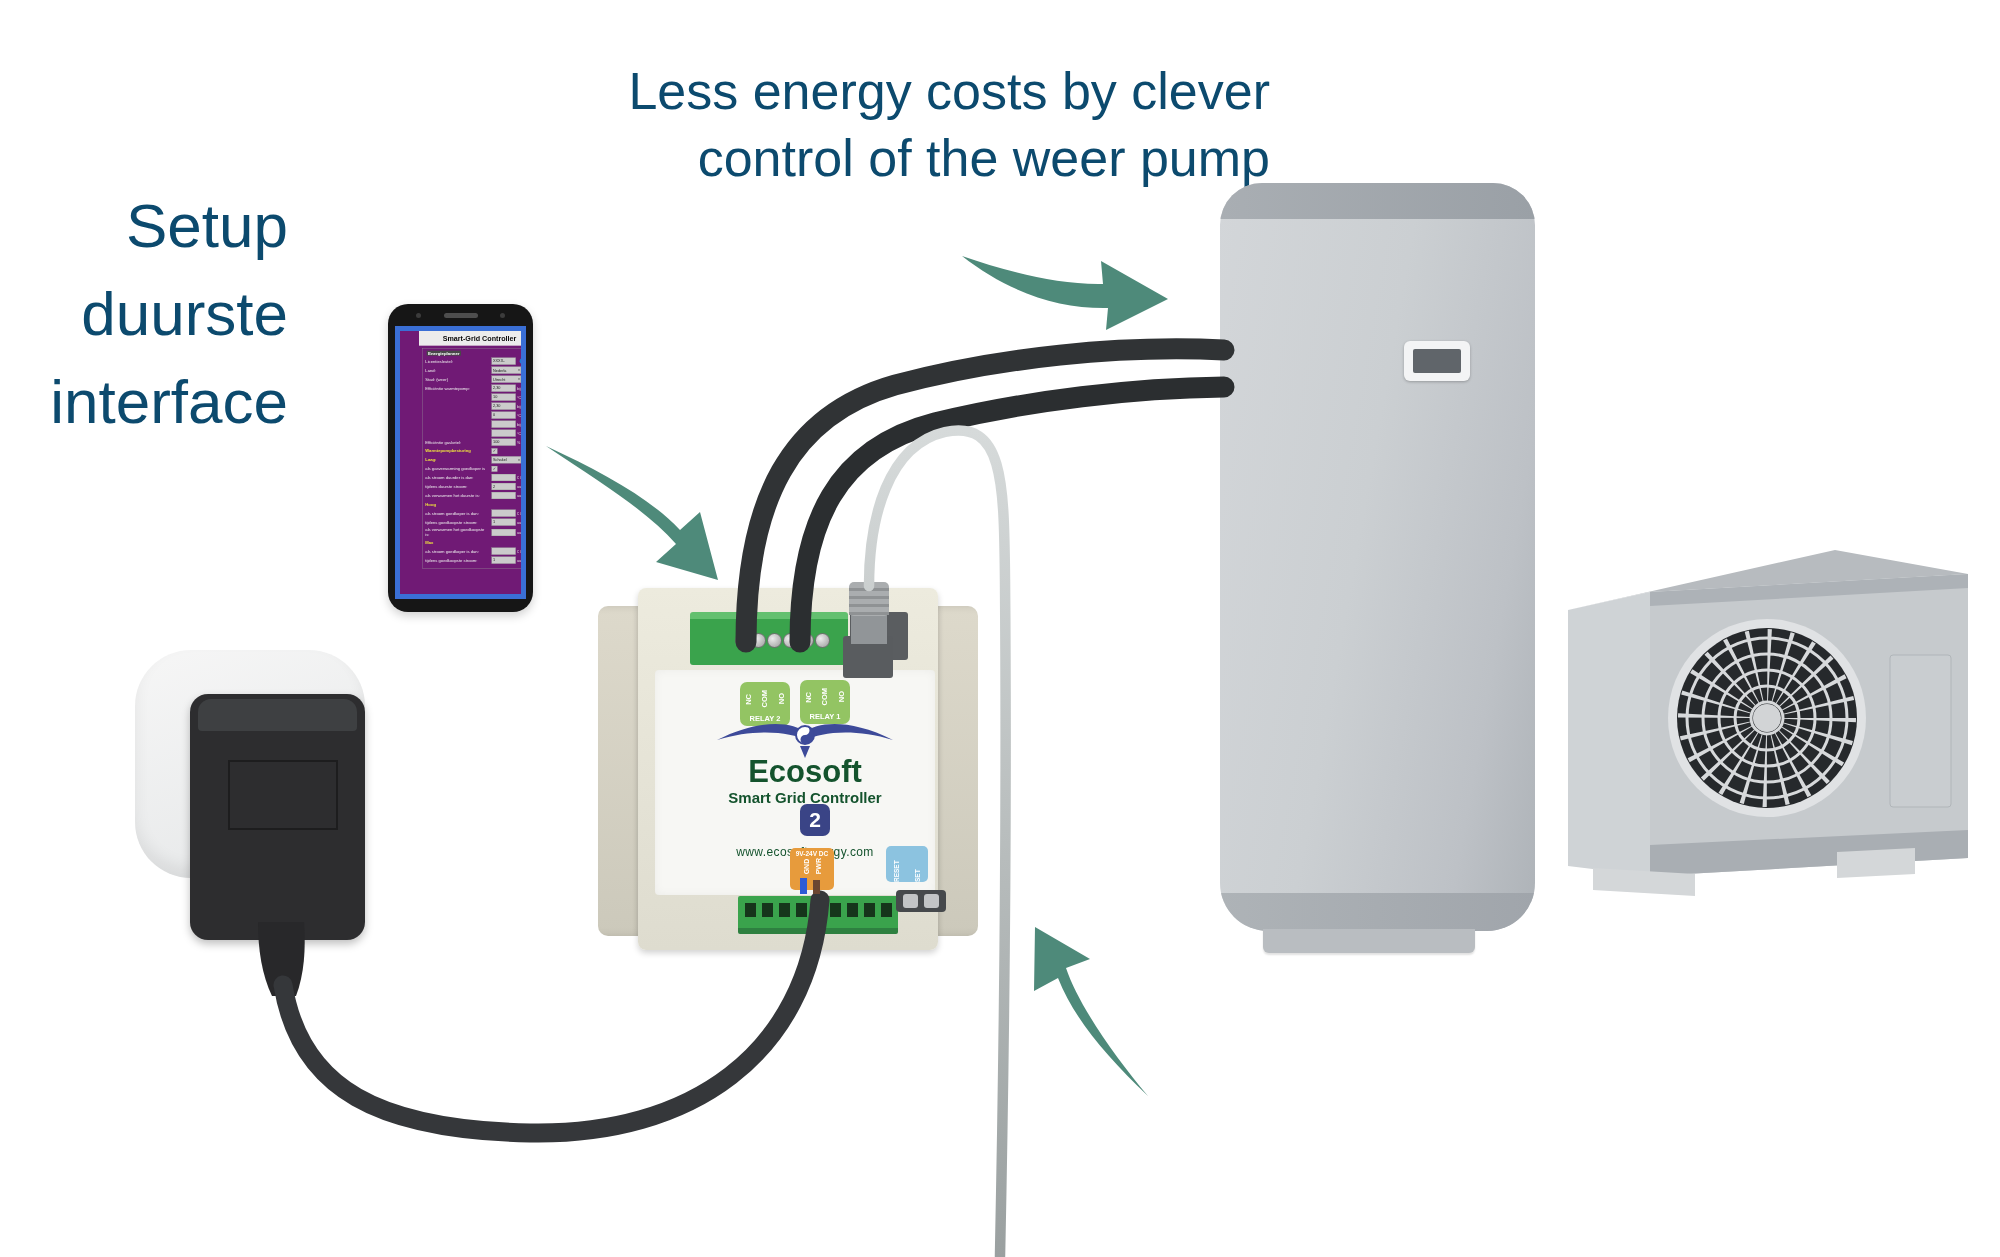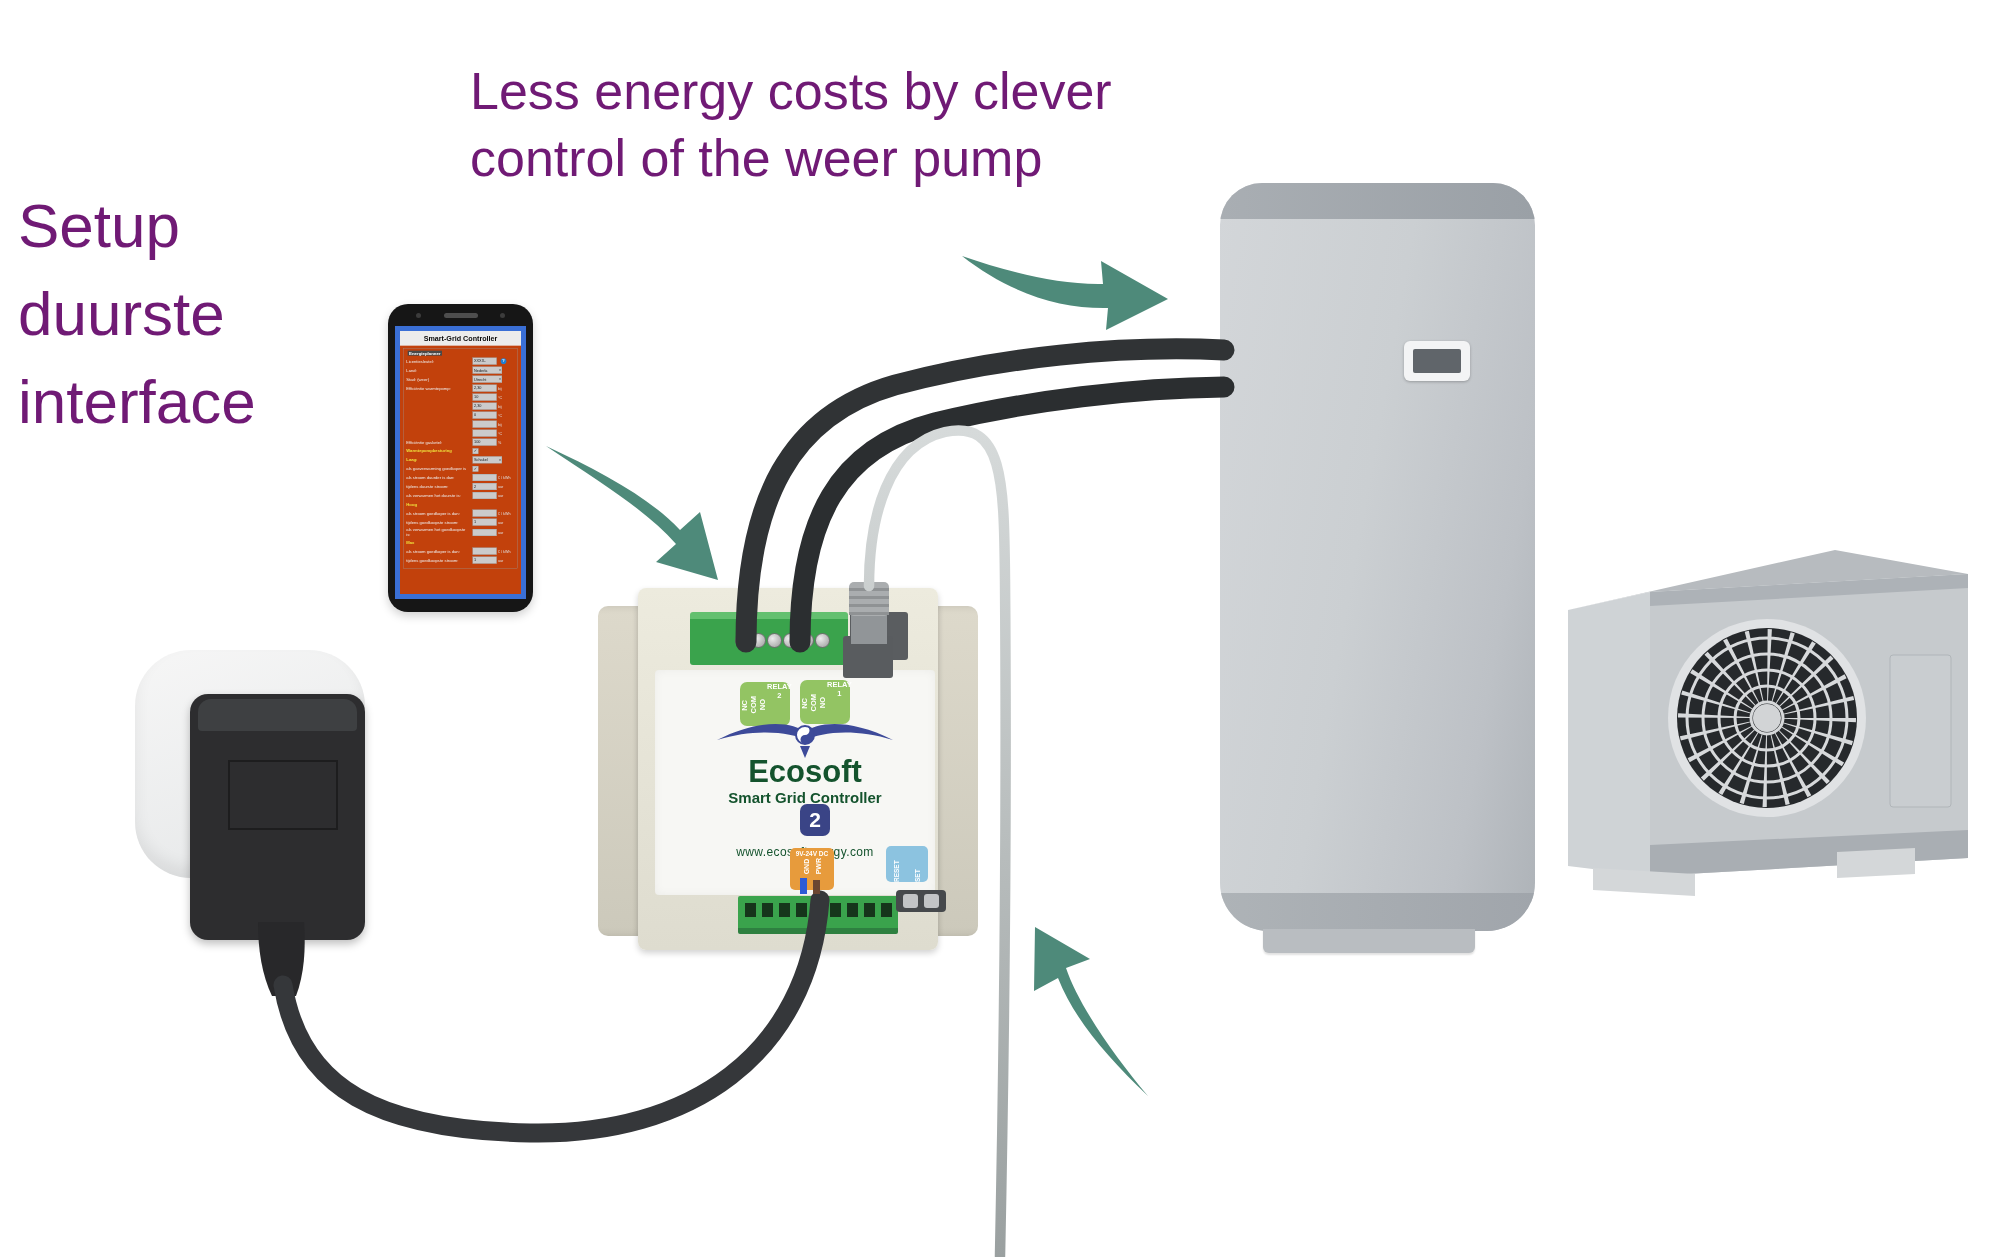--- a/index.html
+++ b/index.html
@@ -1,28 +1,28 @@
 <!DOCTYPE html>
 <html><head>
 <meta charset="utf-8">
 <style>
   html,body{margin:0;padding:0;background:#ffffff;}
   .canvas{position:relative;width:2000px;height:1257px;background:#ffffff;overflow:hidden;
           font-family:"Liberation Sans",sans-serif;}
   
-  .note{position:absolute;color:#701a75;text-align:left;font-size:52px;line-height:1.28;}
+  .note{position:absolute;color:#0c4a6e;text-align:right;font-size:52px;line-height:1.28;}
   .note div{white-space:nowrap;}
   
   .phone{position:absolute;left:388px;top:304px;width:145px;height:308px;background:#161616;
          border-radius:20px;box-shadow:0 4px 10px rgba(0,0,0,.18);}
   .phone-speaker{position:absolute;top:9px;left:50%;margin-left:-17px;width:34px;height:5px;
          border-radius:3px;background:#4e4e4e;}
   .phone-dot{position:absolute;top:9px;width:5px;height:5px;border-radius:50%;background:#3c3c3c;}
   .phone-screen{position:absolute;left:7px;right:7px;top:22px;bottom:13px;border:5px solid #3a6fd6;
-         background:#c2410c;overflow:hidden;}
+         background:#701a75;overflow:hidden;padding-left:19px;}
   .screen3x{width:363px;height:783px;transform:scale(0.33333);transform-origin:0 0;}
   .ptitle{height:44px;background:#ececec;color:#0a0a0a;font-weight:bold;font-size:21.5px;
          display:flex;align-items:center;justify-content:center;}
   .pfieldset{border:1px solid #9b9b9b;margin:8px 10px;padding:4px 8px 8px 8px;}
   .plegend{color:#ffffff;font-size:13px;font-weight:bold;margin:-12px 0 6px 4px;background:#484848;
          display:inline-block;padding:0 4px;}
   .prow{display:flex;justify-content:space-between;align-items:center;margin-bottom:6px;min-height:20px;}
   .plabel{flex:1;max-width:185px;color:#efefef;font-size:12.5px;line-height:1.12;}
   .plabel.hl{color:#efe23d;font-weight:bold;}
   .pctl{width:126px;display:flex;align-items:center;gap:4px;flex:none;}
@@ -69,21 +69,21 @@
   .ctrl-body{position:absolute;left:40px;top:10px;width:300px;height:362px;border-radius:8px;
          background:linear-gradient(180deg,#edebde,#dedccf);box-shadow:0 3px 6px rgba(0,0,0,.18);}
   .term-top{position:absolute;left:52px;top:24px;width:158px;height:46px;background:#3aa34c;
          border-top:7px solid #63c06f;border-radius:3px;}
   .term-screw{position:absolute;top:14px;width:13px;height:13px;border-radius:50%;
          background:radial-gradient(circle at 35% 35%,#ececec,#9a9a9a);border:1px solid #6f6f6f;}
   .jack{position:absolute;left:212px;top:24px;width:58px;height:48px;background:#5a5d60;border-radius:3px;}
   .ctrl-face{position:absolute;left:17px;top:82px;width:280px;height:225px;background:#f7f7f4;
          border-radius:4px;box-shadow:inset 0 0 10px rgba(0,0,0,.05);}
   .relay-badge{position:absolute;width:50px;height:44px;background:#93c463;border-radius:7px;
-         display:flex;flex-direction:row;color:#fff;}
+         display:flex;flex-direction:column;color:#fff;}
   .relay-terms{flex:1;display:flex;justify-content:space-around;align-items:center;padding-top:2px;}
   .vtext{writing-mode:vertical-rl;transform:rotate(180deg);font-size:7.5px;font-weight:bold;color:#fff;}
   .relay-name{font-size:7.5px;font-weight:bold;text-align:center;padding-bottom:3px;}
   .brandtext{position:absolute;left:20px;right:0;text-align:center;color:#14532d;}
   .model-badge{position:absolute;left:145px;top:134px;width:30px;height:32px;background:#3a4486;
          border-radius:7px;color:#fff;font-size:21px;font-weight:bold;text-align:center;line-height:32px;}
   .pwr-label{position:absolute;left:135px;top:178px;width:44px;height:40px;background:#e79b3c;
          border-radius:5px;display:flex;flex-direction:column;align-items:center;color:#fff;padding-top:2px;}
   .pwr-top{font-size:6.5px;font-weight:bold;}
   .pwr-verts{display:flex;gap:5px;margin-top:1px;}

